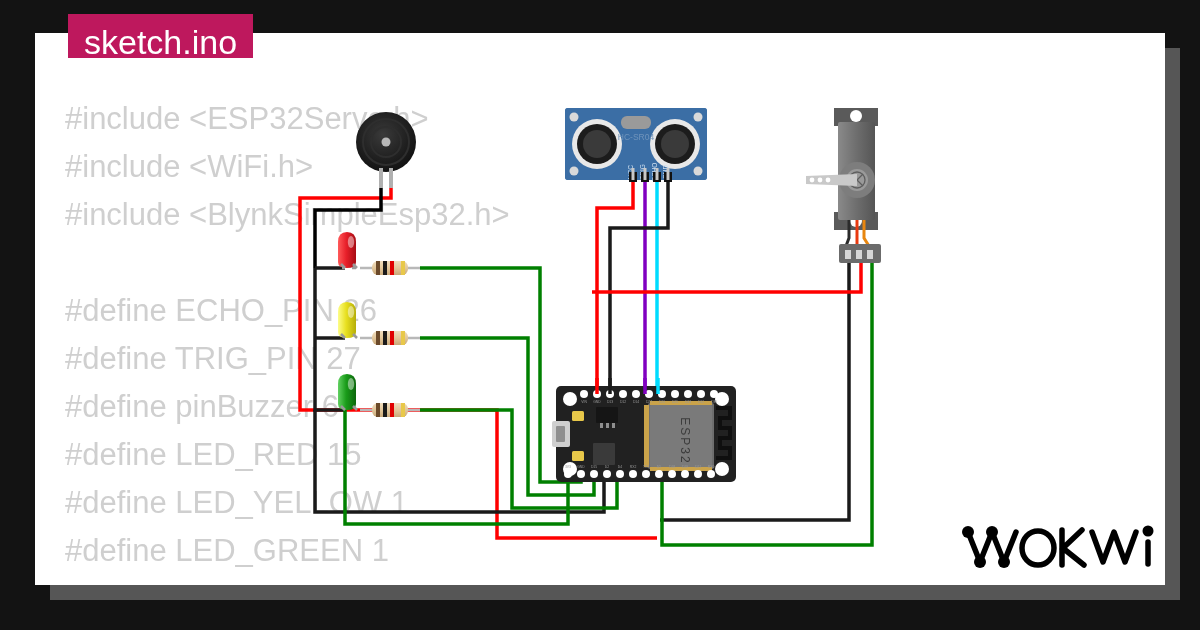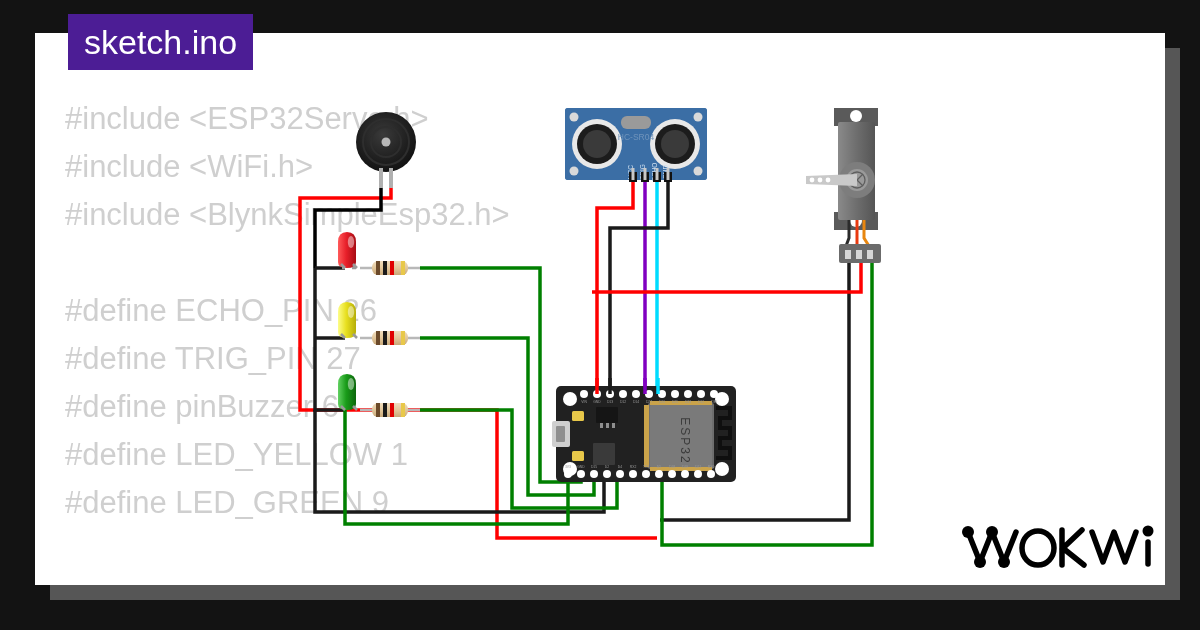--- a/index.html
+++ b/index.html
@@ -45,23 +45,23 @@
     line-height: 48px;
     font-family: "Liberation Sans", sans-serif;
     white-space: pre;
     height: 48px;
   }
   .code-line.blank { color: transparent; }
   
   #file-tab {
     position: absolute;
     left: 68px; top: 14px;
-    height: 56px;
+    height: 44px;
     padding: 0 16px;
-    background: #4c1d95;
+    background: #be185d;
     color: #ffffff;
     font-size: 34px;
     line-height: 56px;
     z-index: 40;
     white-space: nowrap;
     font-family: "Liberation Sans", sans-serif;
   }
   
   #wokwi-logo {
     position: absolute;
@@ -88,22 +88,23 @@
   <div id="canvas">
 
     <div id="code-layer">
       <div class="code-line">#include &lt;ESP32Servo.h&gt;</div>
       <div class="code-line">#include &lt;WiFi.h&gt;</div>
       <div class="code-line">#include &lt;BlynkSimpleEsp32.h&gt;</div>
       <div class="code-line blank"></div>
       <div class="code-line">#define ECHO_PIN 26</div>
       <div class="code-line">#define TRIG_PIN 27</div>
       <div class="code-line">#define pinBuzzer 6</div>
+      <div class="code-line">#define LED_RED 15</div>
       <div class="code-line">#define LED_YELLOW 1</div>
-      <div class="code-line">#define LED_GREEN 9</div>
+      <div class="code-line">#define LED_GREEN 1</div>
     </div>
 
   </div>
 
   <svg id="diagram" viewBox="0 0 1200 630" xmlns="http://www.w3.org/2000/svg">
 
     <defs>
       <linearGradient id="ledRedG" x1="0" y1="0" x2="1" y2="0">
         <stop offset="0%" stop-color="#ff5a5a"></stop>
           <stop offset="45%" stop-color="#e8202a"></stop>

